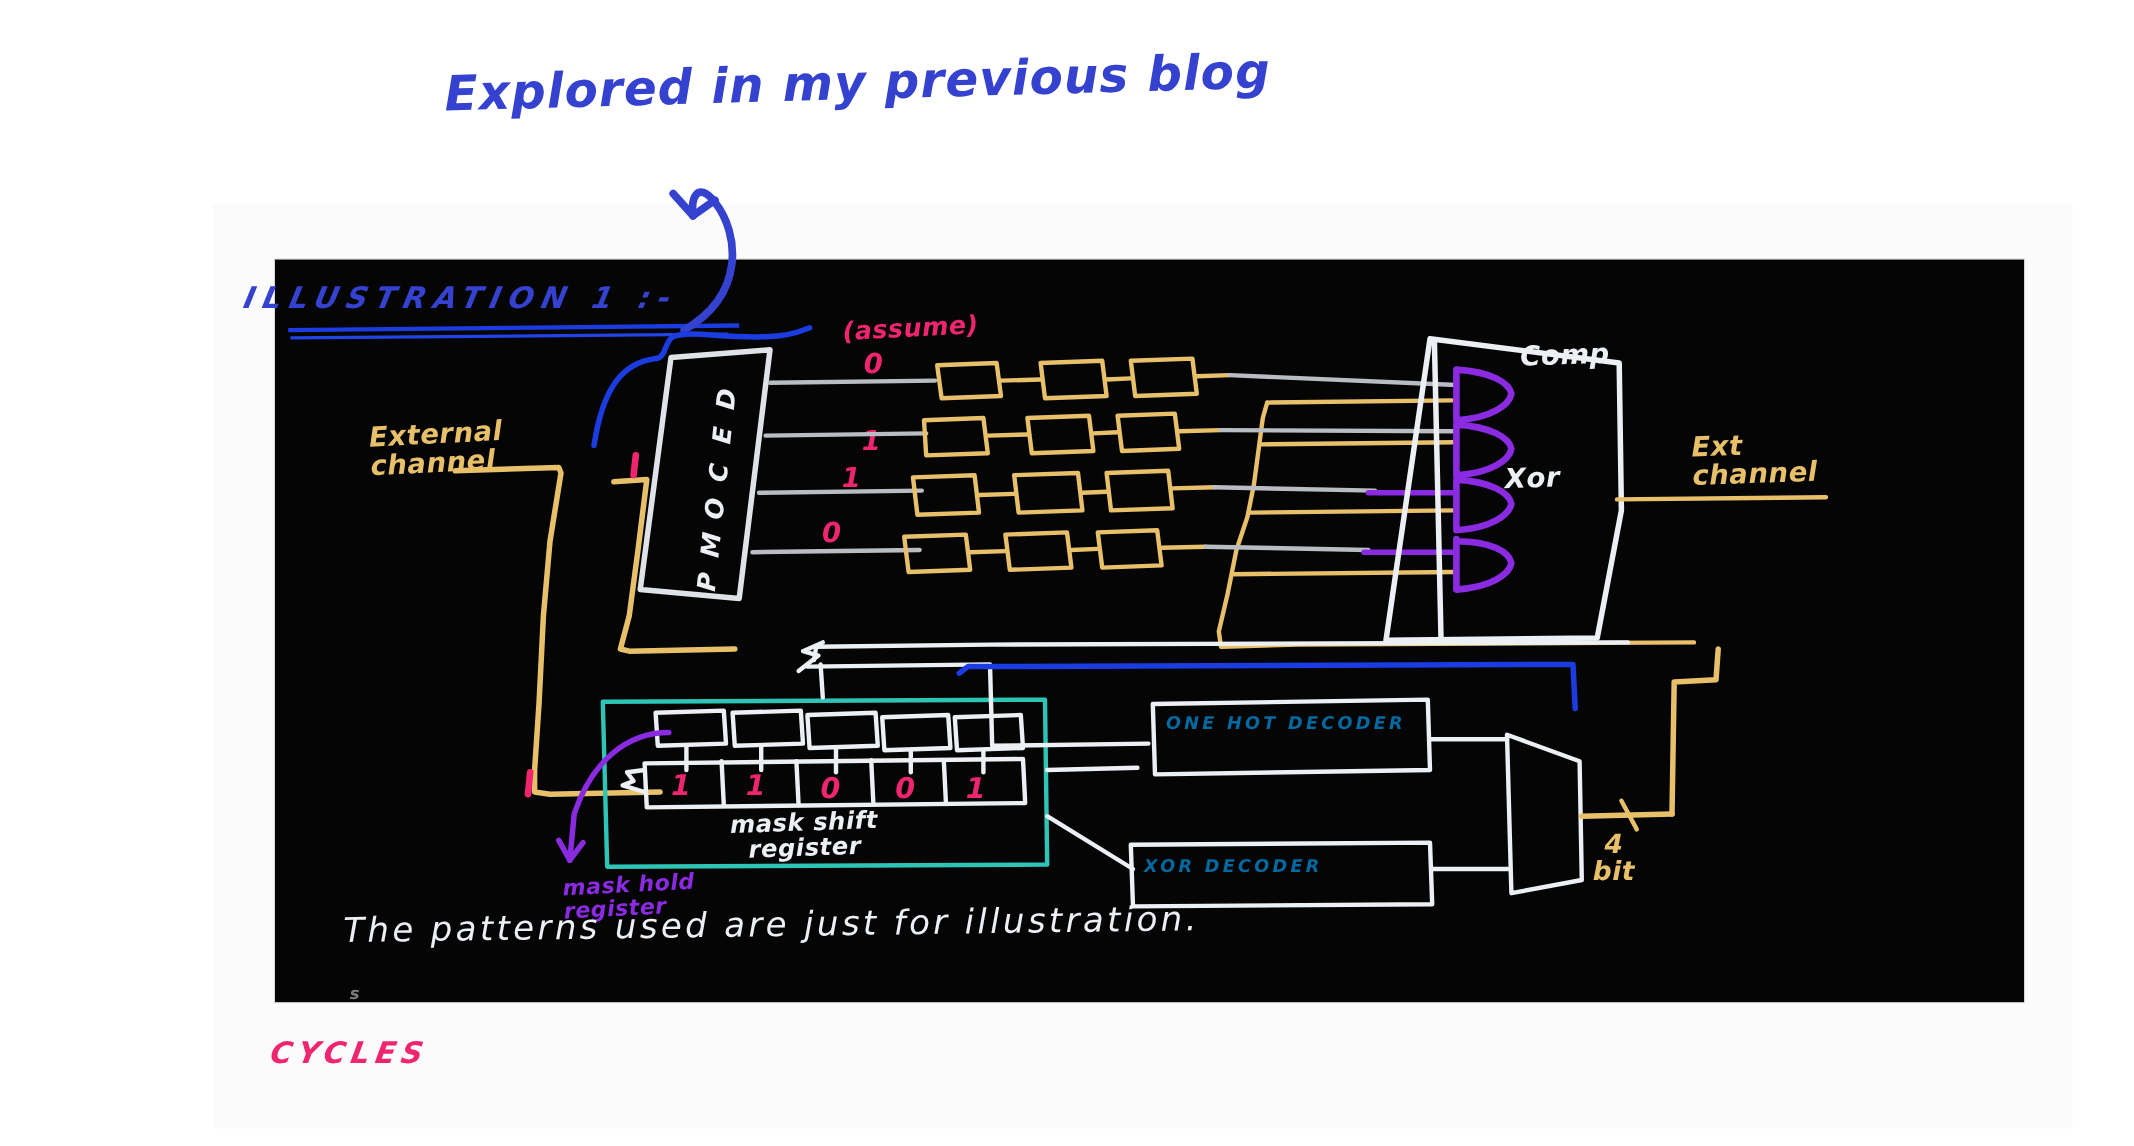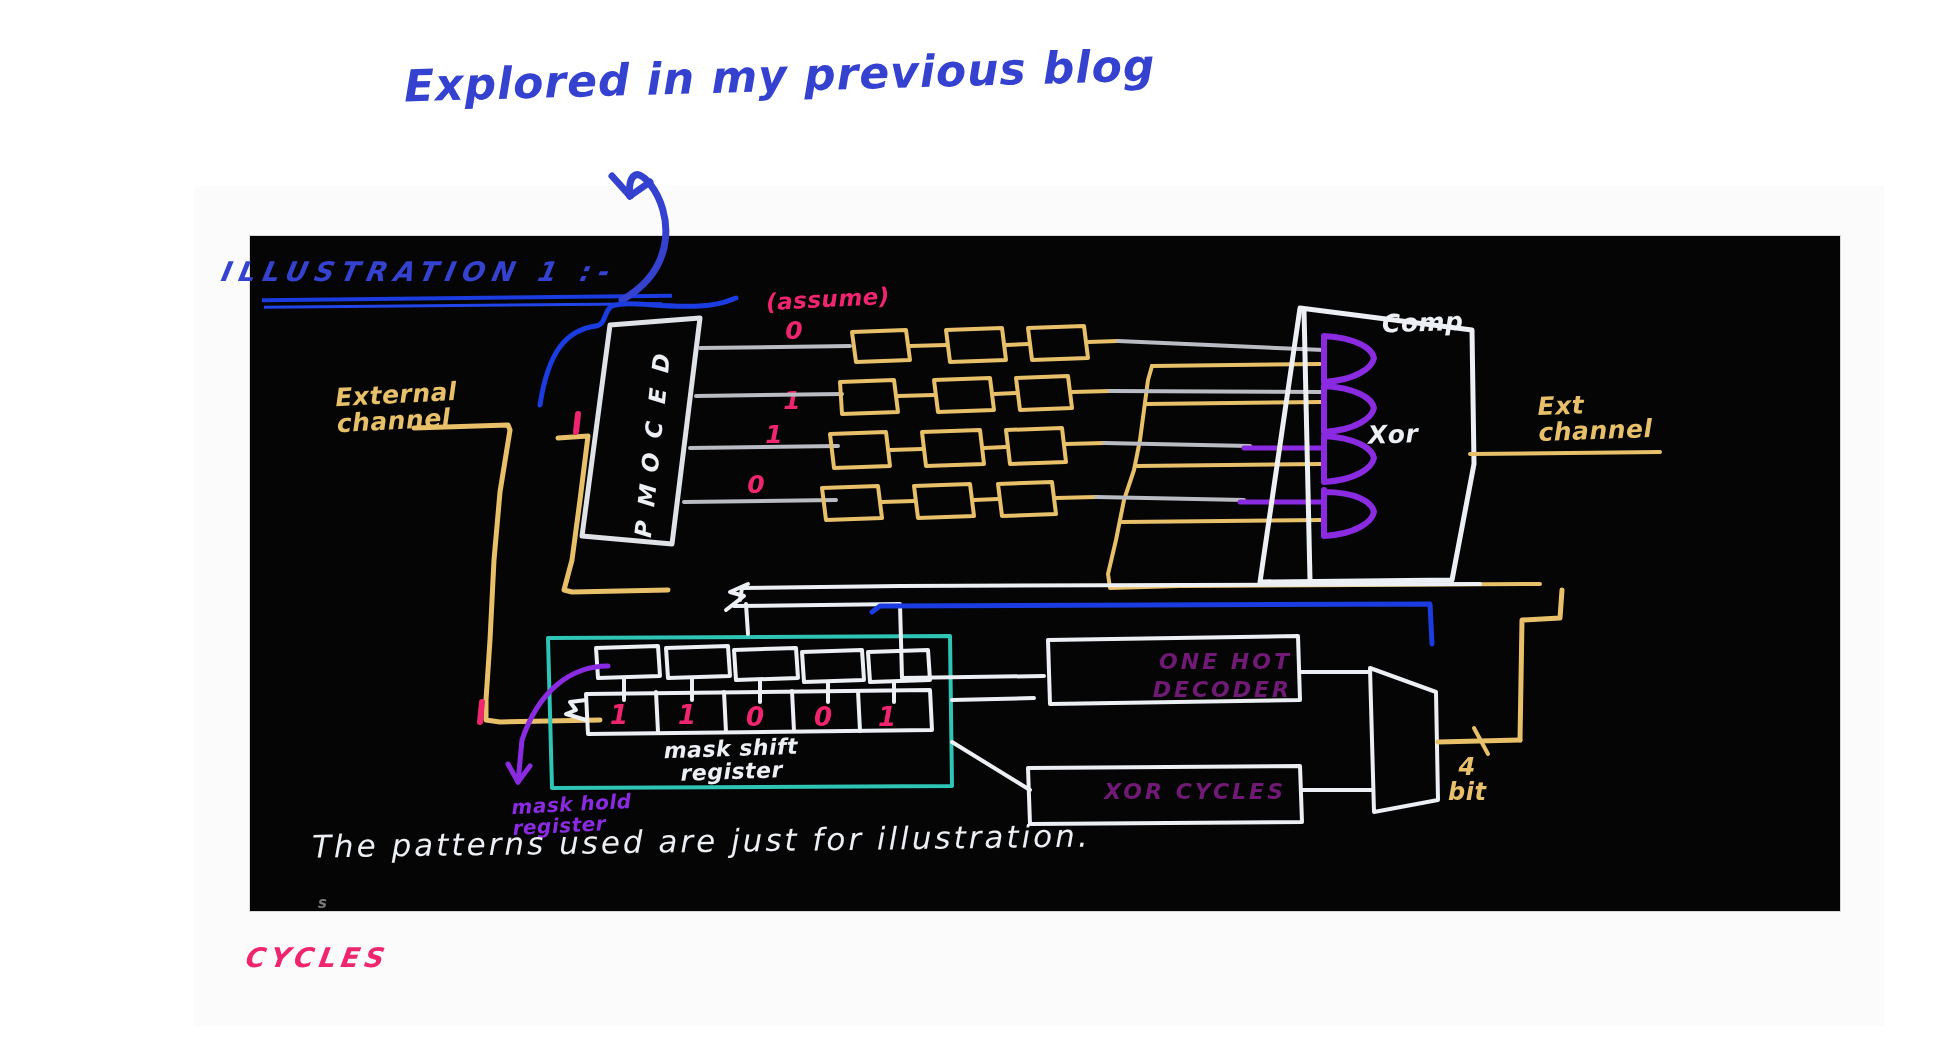--- a/index.html
+++ b/index.html
@@ -125,26 +125,26 @@
     font-size: 26px;
     font-weight: 700;
     font-style: italic;
     font-family: "DejaVu Sans", sans-serif;
     text-align: center;
     width: 30px;
     pointer-events: none;
   }
   .box-label {
     position: absolute;
-    color: #701a75;
-    font-size: 22px;
-    font-weight: 700;
-    font-style: italic;
-    font-family: "DejaVu Sans", sans-serif;
-    text-align: right;
+    color: #0369a1;
+    font-size: 16px;
+    font-weight: 700;
+    font-style: italic;
+    font-family: "DejaVu Sans", sans-serif;
+    text-align: left;
     letter-spacing: 3px;
     line-height: 1.25;
     pointer-events: none;
   }
   svg.overlay { position: absolute; left: 0; top: 0; width: 1940px; height: 1042px; pointer-events: none; }
 </style>
 </head>
 <body>
 
 <div id="root">
@@ -192,21 +192,21 @@
 
   <div class="msr-bit" style="left:604px; top:700px;">1</div>
   <div class="msr-bit" style="left:672px; top:700px;">1</div>
   <div class="msr-bit" style="left:740px; top:702px;">0</div>
   <div class="msr-bit" style="left:808px; top:702px;">0</div>
   <div class="msr-bit" style="left:872px; top:702px;">1</div>
 
   <div class="box-label" style="left:1060px; top:648px; width:232px;">ONE HOT
 DECODER</div>
   <div class="box-label" style="left:1040px; top:778px; width:246px;">XOR
-CYCLES</div>
+DECODER</div>
 
   <svg class="overlay" viewBox="0 0 1940 1042">
     <g fill="none" stroke-linecap="round" stroke-linejoin="round">
 
       <g stroke="#3442cf" stroke-width="7">
         <path d="M622,300 C678,268 672,212 650,184 C634,164 628,180 630,196"></path>
         <path d="M630,196 L612,176"></path>
         <path d="M630,196 L650,182"></path>
       </g>
 

